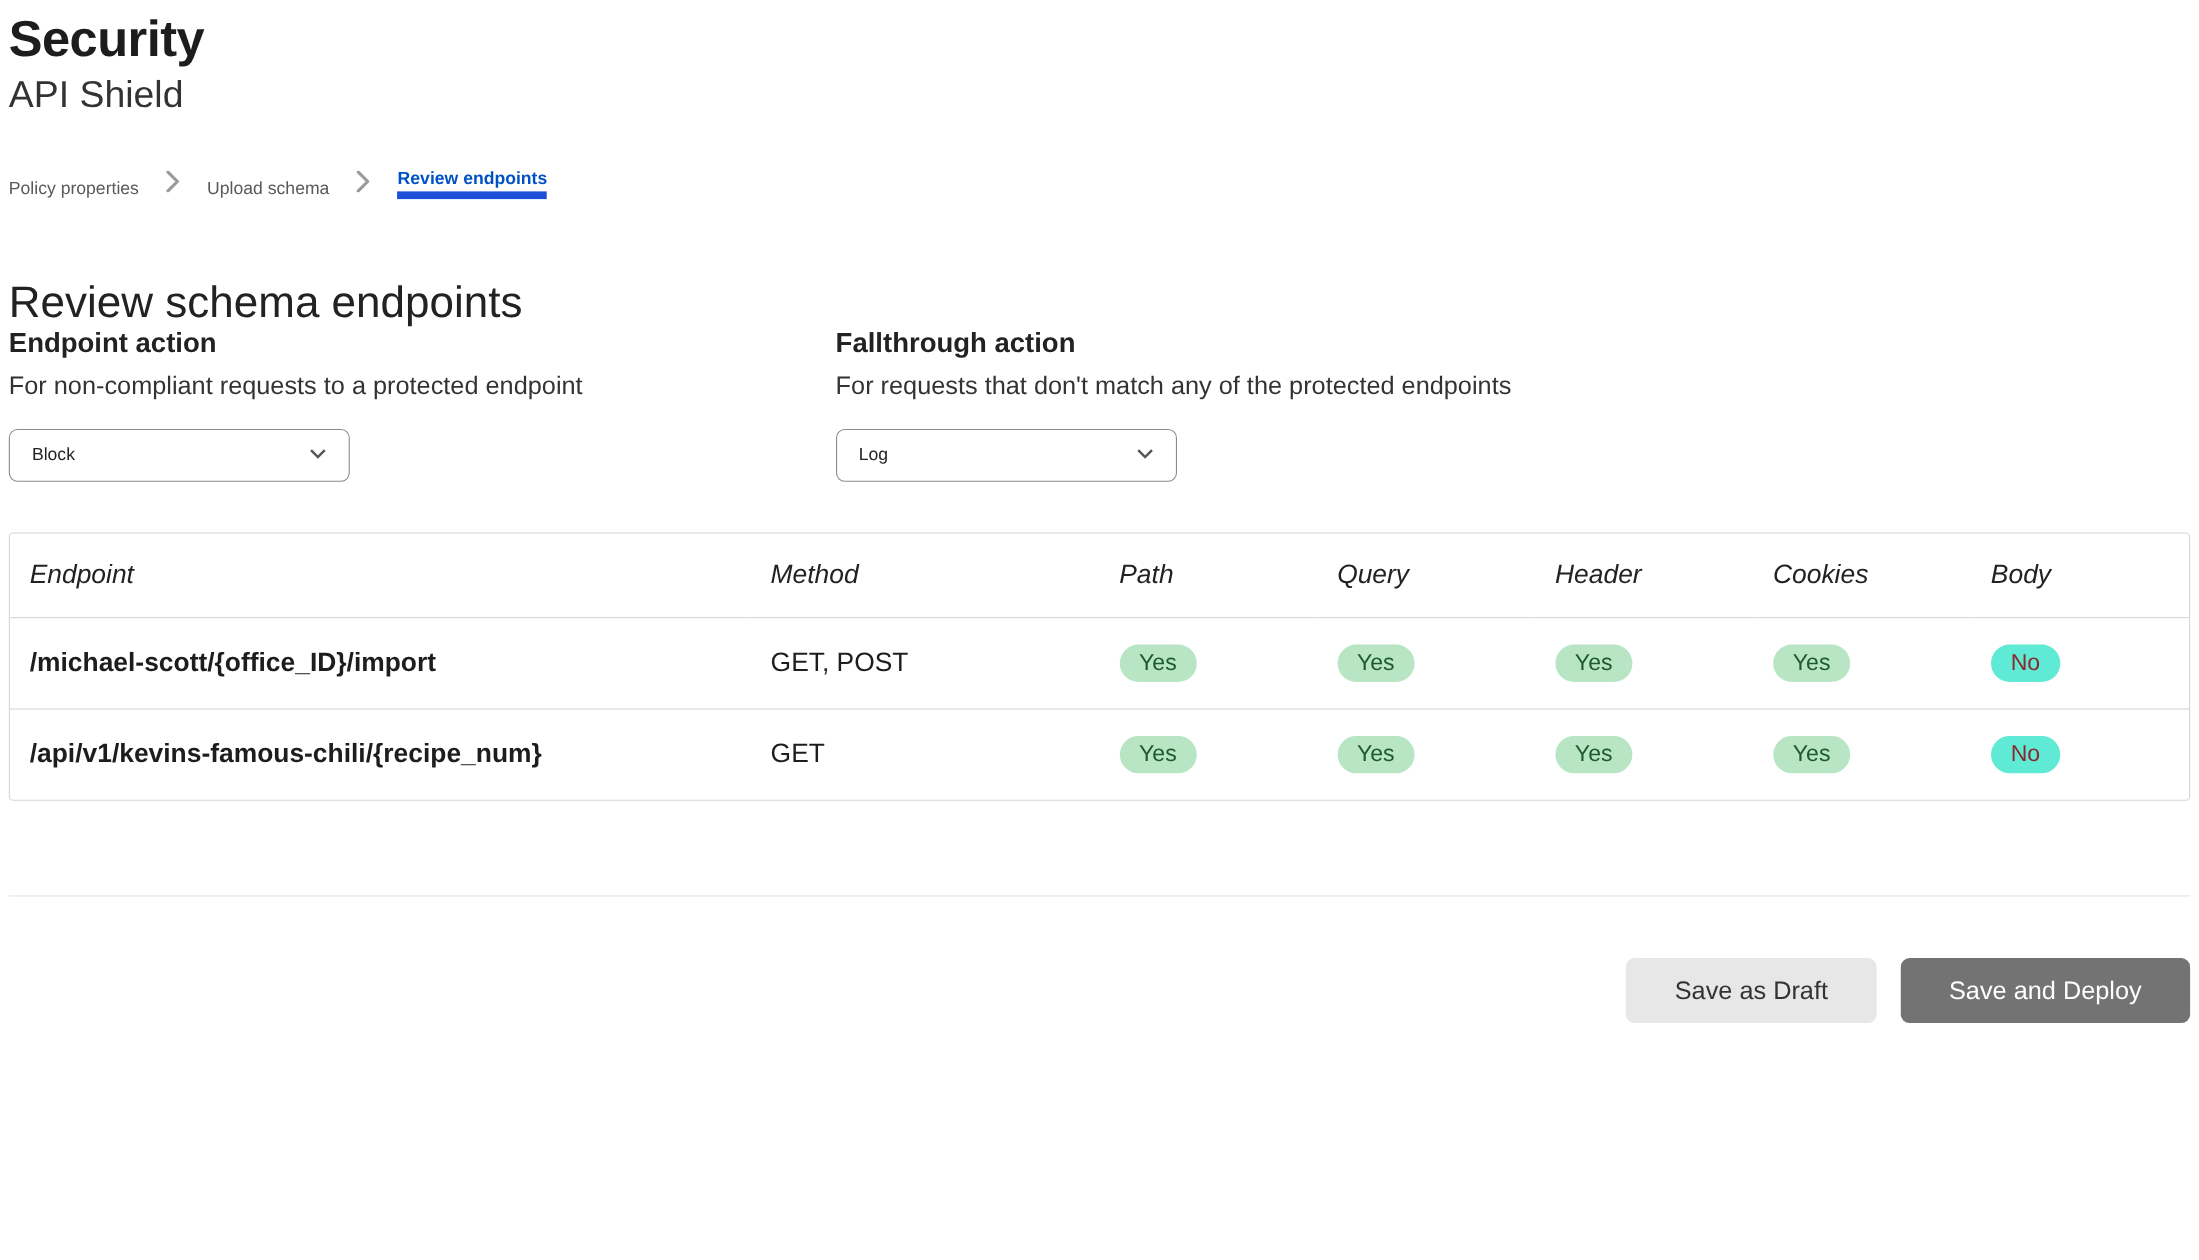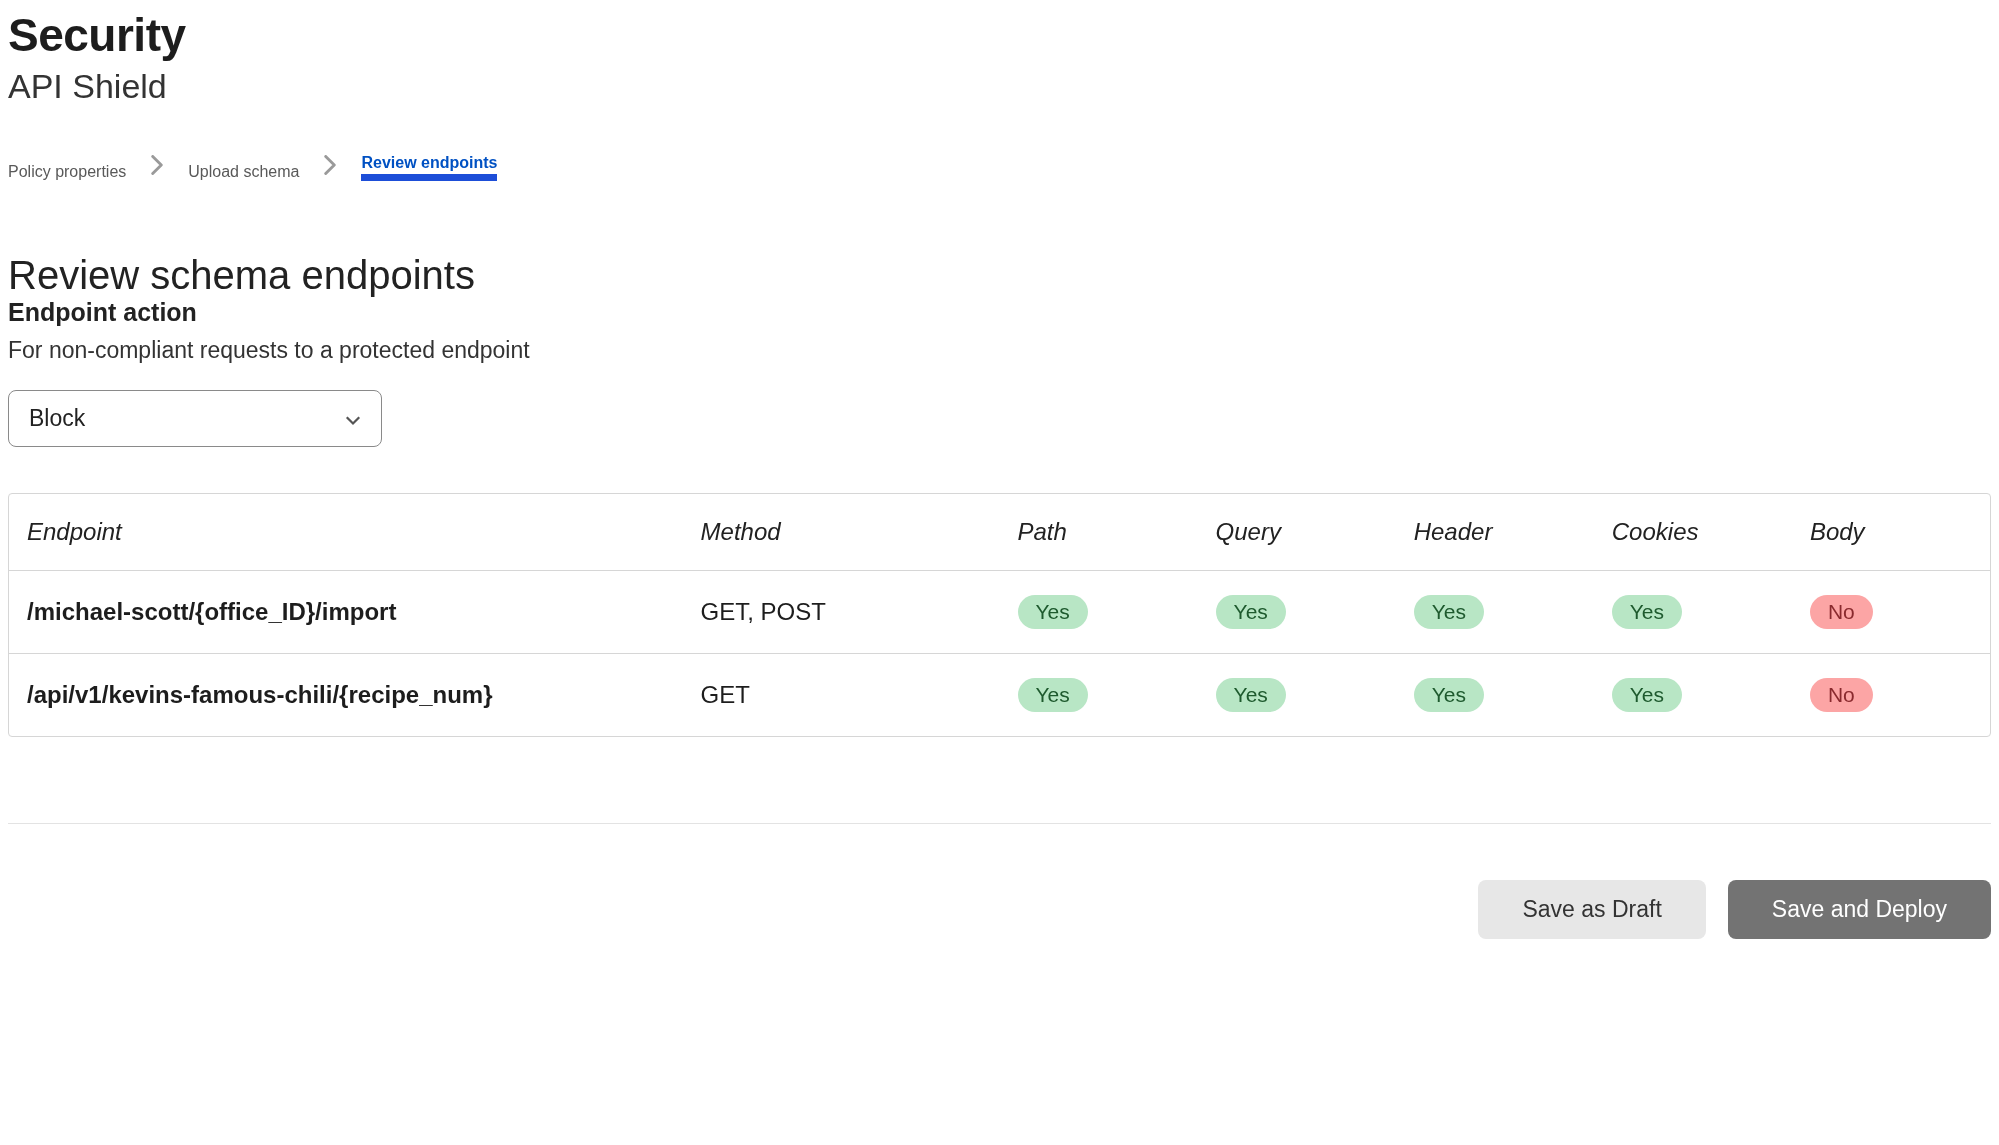--- a/index.html
+++ b/index.html
@@ -64,22 +64,22 @@
     margin-top: 10px;
   }
   .select {
     margin-top: 26px;
     display: flex;
     align-items: center;
     justify-content: space-between;
     border: 1.5px solid #8a8a8a;
     border-radius: 8px;
     padding: 14px 20px;
-    width: 374px;
-    font-size: 23px;
+    width: 310px;
+    font-size: 16px;
     color: #222;
     background: #fff;
     cursor: pointer;
   }
   .select .caret {
     color: #555;
   }
   .table {
     margin-top: 46px;
     width: 100%;
@@ -116,21 +116,21 @@
     padding: 5px 18px;
     border-radius: 999px;
     font-size: 21px;
     font-weight: 400;
   }
   .pill-yes {
     background: #b8e6c5;
     color: #1e5a2e;
   }
   .pill-no {
-    background: #fca5a5;
+    background: #5eead4;
     color: #8a2a2e;
   }
   .divider {
     border: none;
     border-top: 1.5px solid #e3e3e3;
     margin-top: 86px;
   }
   .footer-actions {
     display: flex;
     justify-content: flex-end;
@@ -176,20 +176,32 @@
 </nav>
 
 <h2 class="section-heading">Review schema endpoints</h2>
 
 <div class="action-row">
   <div class="action-block">
     <div class="action-label">Endpoint action</div>
     <div class="action-desc">For non-compliant requests to a protected endpoint</div>
     <div class="select">
       <span>Block</span>
+      <span class="caret">
+        <svg width="16" height="10" viewBox="0 0 12 8">
+            <path d="M1 1l5 5 5-5" stroke="#555" stroke-width="1.8" fill="none"></path>
+          </svg>
+      </span>
+    </div>
+  </div>
+  <div class="action-block">
+    <div class="action-label">Fallthrough action</div>
+    <div class="action-desc">For requests that don't match any of the protected endpoints</div>
+    <div class="select">
+      <span>Log</span>
       <span class="caret">
         <svg width="16" height="10" viewBox="0 0 12 8">
             <path d="M1 1l5 5 5-5" stroke="#555" stroke-width="1.8" fill="none"></path>
           </svg>
       </span>
     </div>
   </div>
 </div>
 
 <table class="table">

